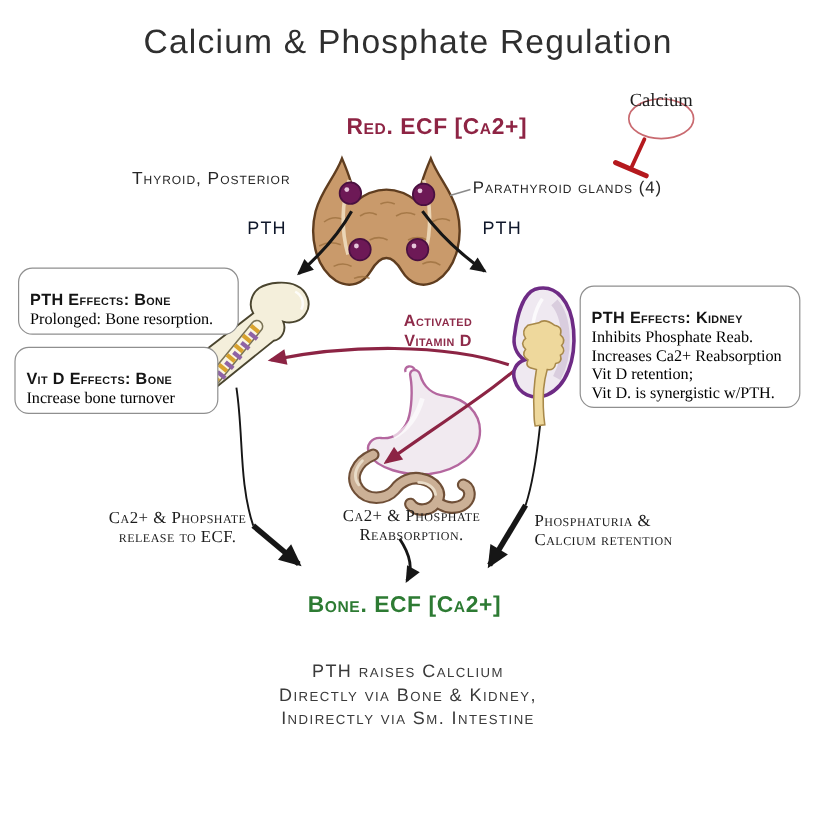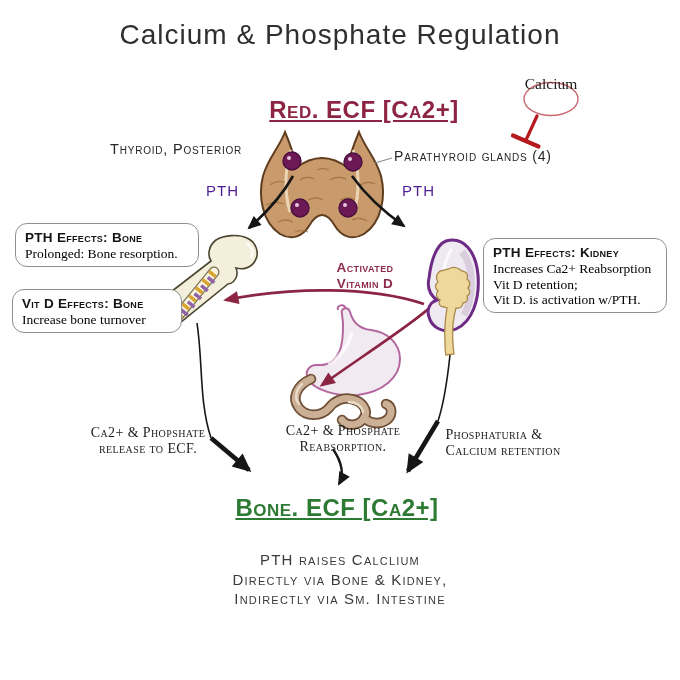--- a/index.html
+++ b/index.html
@@ -2,31 +2,31 @@
 <html><head>
 <meta charset="utf-8">
 <style>
   html,body{margin:0;padding:0;background:#fff;}
   .stage{position:relative;width:680px;height:680px;background:#ffffff;overflow:hidden;
          font-family:"Liberation Sans",sans-serif;}
   .lay{position:absolute;inset:0;width:680px;height:680px;}
   .t{position:absolute;white-space:nowrap;}
   .ctr{transform:translateX(-50%);text-align:center;}
   .title{font-size:28px;font-weight:400;color:#2f2f2f;letter-spacing:1px;}
-  .ecf{font-size:24px;font-weight:700;font-variant:small-caps;letter-spacing:.5px;text-decoration:underline;}
+  .ecf{font-size:19px;font-weight:700;font-variant:small-caps;letter-spacing:.5px;}
   .ecf-red{color:#8e2444;}
   .ecf-green{color:#2d7b33;}
   .sc{font-variant:small-caps;color:#262626;}
   .anat{font-size:14.5px;font-weight:500;letter-spacing:.8px;}
-  .pth{font-size:15px;font-weight:500;letter-spacing:1px;color:#4c1d95;}
+  .pth{font-size:15px;font-weight:500;letter-spacing:1px;color:#0f172a;}
   .vitd{font-size:13.5px;font-weight:700;color:#8e2b4a;font-variant:small-caps;
         letter-spacing:.4px;line-height:15.5px;}
   .bubble-txt{font-family:"Liberation Serif",serif;font-size:15.5px;color:#1d1d1d;}
   .box{position:absolute;background:#fff;border:1.4px solid #8f8f8f;border-radius:12px;
-       padding:6px 9px 4px 9px;}
+       padding:18px 9px 4px 9px;}
   .box-h{font-variant:small-caps;font-size:13.5px;font-weight:700;color:#141414;
          letter-spacing:.3px;line-height:16px;}
   .box-b{font-family:"Liberation Serif",serif;font-size:13.5px;color:#000000;line-height:15.5px;}
   .flow{font-family:"Liberation Serif",serif;font-variant:small-caps;font-size:14px;
         color:#1c1c1c;line-height:15.5px;letter-spacing:.4px;}
   .summary{font-size:15px;font-weight:500;color:#3a3a3a;font-variant:small-caps;
            letter-spacing:1.2px;line-height:19.5px;margin-top:20px;}
 </style>
 </head>
 <body>
@@ -179,23 +179,24 @@
     <div class="box-b">Prolonged: Bone resorption.</div>
   </div>
 
   <div class="box" style="left:12px;top:289px;width:150px;">
     <div class="box-h">Vit D Effects: Bone</div>
     <div class="box-b">Increase bone turnover</div>
   </div>
 
   <div class="box" style="left:483px;top:238px;width:164px;">
     <div class="box-h">PTH Effects: Kidney</div>
+    <div class="box-b">Inhibits Phosphate Reab.</div>
     <div class="box-b">Increases Ca2+ Reabsorption</div>
     <div class="box-b">Vit D retention;</div>
-    <div class="box-b">Vit D. is activation w/PTH.</div>
+    <div class="box-b">Vit D. is synergistic w/PTH.</div>
   </div>
 
   <div class="t ctr flow" style="left:148px;top:425px;">
     <div>Ca2+ &amp; Phopshate</div>
     <div>release to ECF.</div>
   </div>
 
   <div class="t ctr flow" style="left:343px;top:423px;">
     <div>Ca2+ &amp; Phosphate</div>
     <div>Reabsorption.</div>

